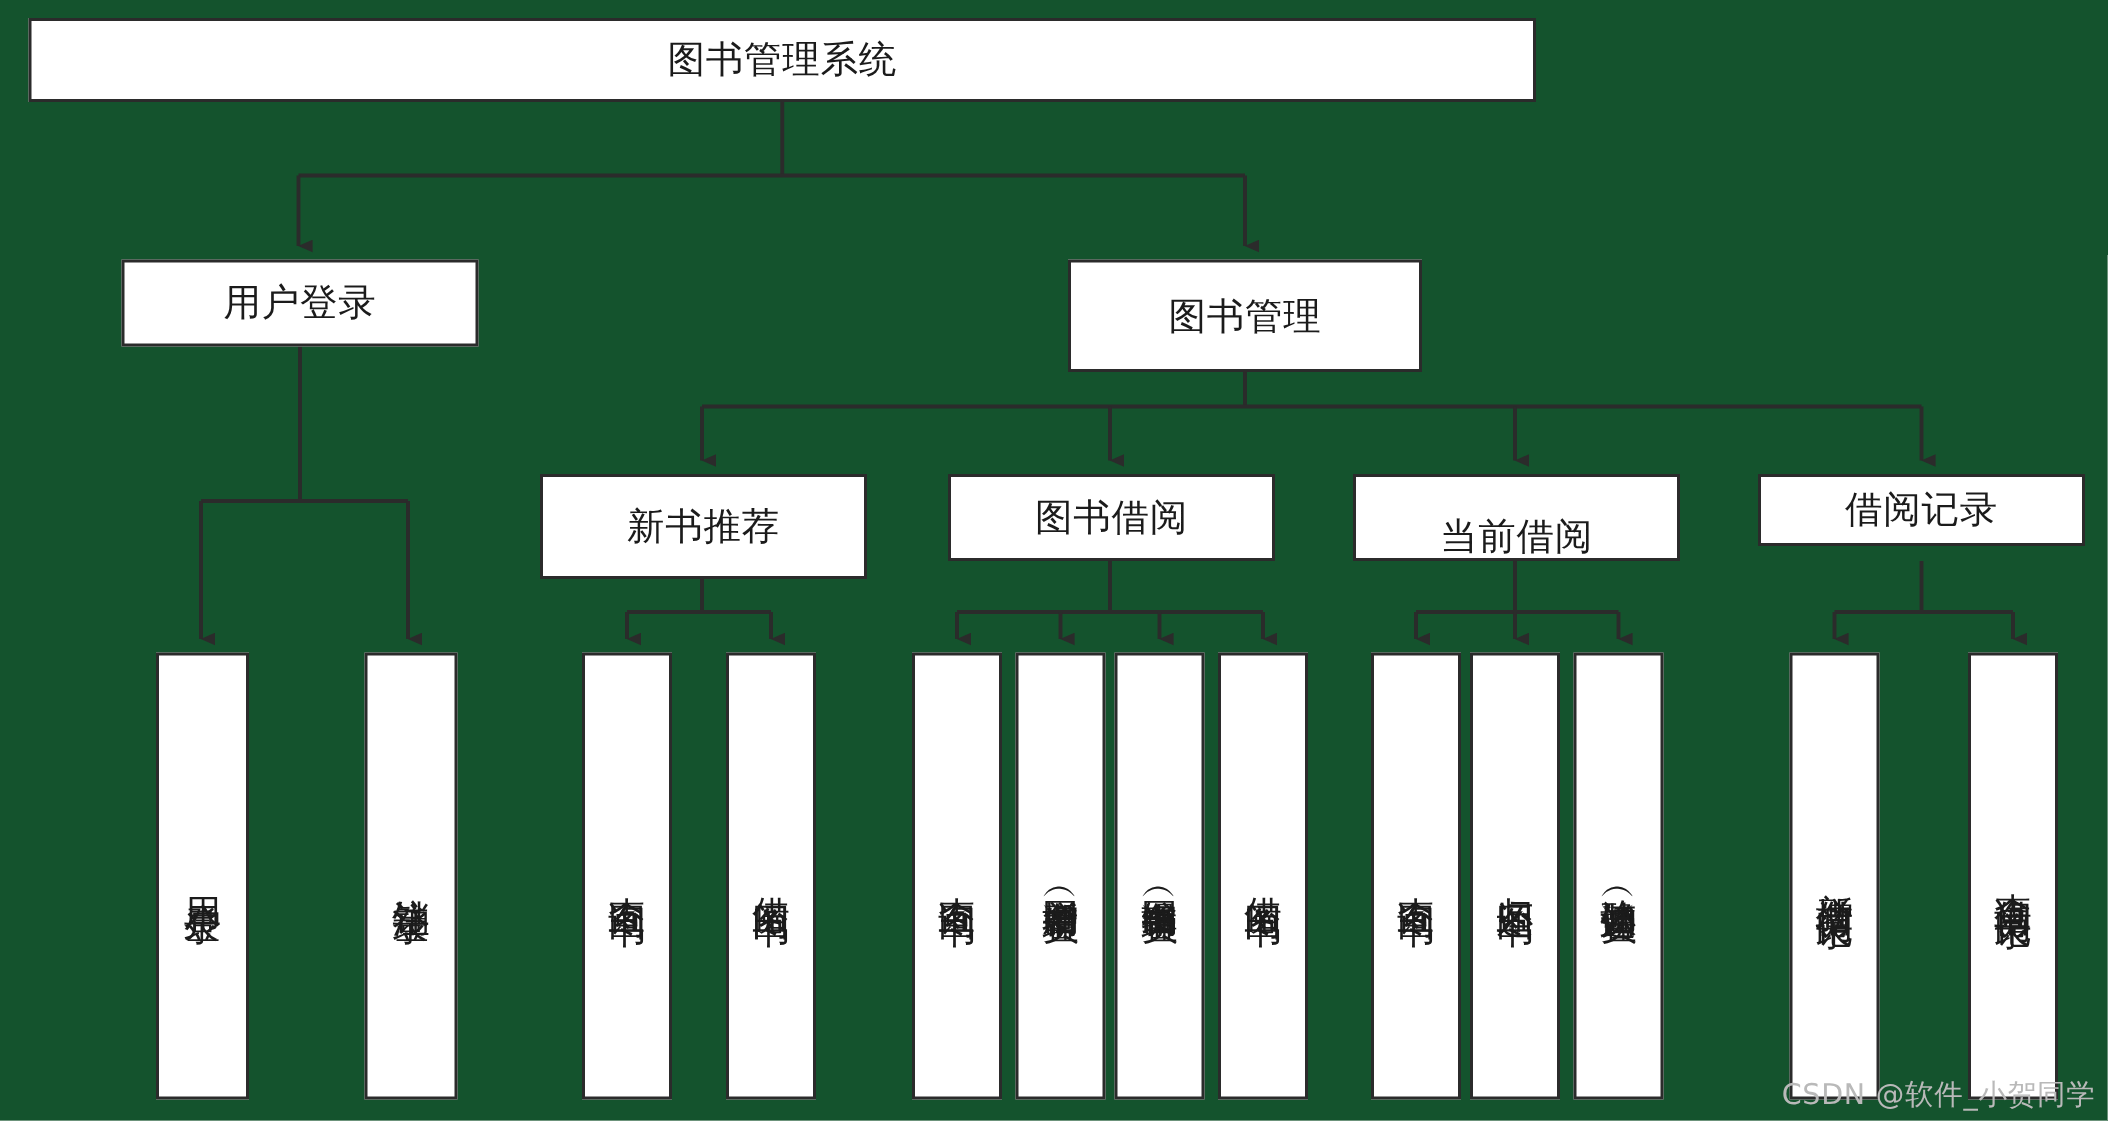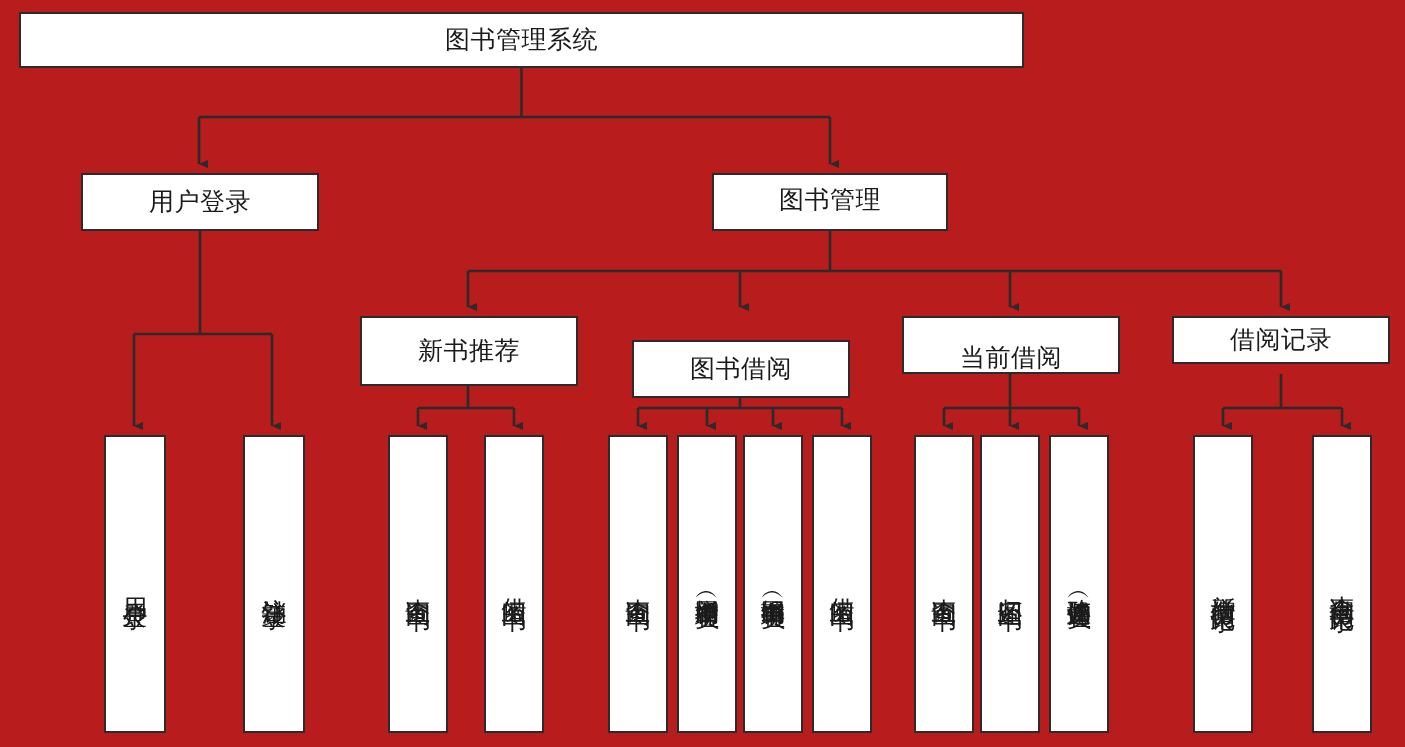--- a/index.html
+++ b/index.html
@@ -10,21 +10,21 @@
   body {
     width: 1405px;
     height: 747px;
     font-family: "DejaVu Sans", "Liberation Sans", sans-serif;
     overflow: hidden;
   }
   #diagram-root {
     position: relative;
     width: 1405px;
     height: 747px;
-    background: #b91c1c;
+    background: #14532d;
   }
   svg.diagram-canvas {
     position: absolute;
     left: 0;
     top: 0;
     width: 1405px;
     height: 747px;
   }
   .node-box {
     position: absolute;
@@ -124,28 +124,28 @@
     </g>
   </svg>
 
   <div class="node-box" id="node-root" style="left: 19px; top: 12px; width: 1005px; height: 56px;">
     <span class="node-label horizontal">图书管理系统</span>
   </div>
 
   <div class="node-box" id="node-l2-0" style="left: 81px; top: 173px; width: 238px; height: 58px;">
     <span class="node-label horizontal">用户登录</span>
   </div>
-  <div class="node-box" id="node-l2-1" style="left: 712px; top: 173px; width: 236px; height: 58px; font-family: Liberation Mono, monospace;">
+  <div class="node-box" id="node-l2-1" style="left: 712px; top: 173px; width: 236px; height: 75px;">
     <span class="node-label horizontal">图书管理</span>
   </div>
 
   <div class="node-box" id="node-l3-0" style="left: 360px; top: 316px; width: 218px; height: 70px;">
     <span class="node-label horizontal">新书推荐</span>
   </div>
-  <div class="node-box" id="node-l3-1" style="left: 632px; top: 316px; width: 218px; height: 58px; margin-top: 24px;">
+  <div class="node-box" id="node-l3-1" style="left: 632px; top: 316px; width: 218px; height: 58px;">
     <span class="node-label horizontal">图书借阅</span>
   </div>
   <div class="node-box" id="node-l3-2" style="left: 902px; top: 316px; width: 218px; height: 58px; align-items: flex-end;">
     <span class="node-label horizontal">当前借阅</span>
   </div>
   <div class="node-box" id="node-l3-3" style="left: 1172px; top: 316px; width: 218px; height: 48px;">
     <span class="node-label horizontal">借阅记录</span>
   </div>
 
   <div class="node-box" id="node-leaf-0" style="left: 104px; top: 435px; width: 62px; height: 298px;">
@@ -181,13 +181,14 @@
   <div class="node-box" id="node-leaf-10" style="left: 1049px; top: 435px; width: 60px; height: 298px;">
     <span class="node-label vertical tight">确认归还（管理员）</span>
   </div>
   <div class="node-box" id="node-leaf-11" style="left: 1193px; top: 435px; width: 60px; height: 298px;">
     <span class="node-label vertical">新增借阅记录</span>
   </div>
   <div class="node-box" id="node-leaf-12" style="left: 1312px; top: 435px; width: 60px; height: 298px;">
     <span class="node-label vertical">查询借阅记录</span>
   </div>
 
+  <div class="watermark">CSDN @软件_小贺同学</div>
 </div>
 
 </body></html>

